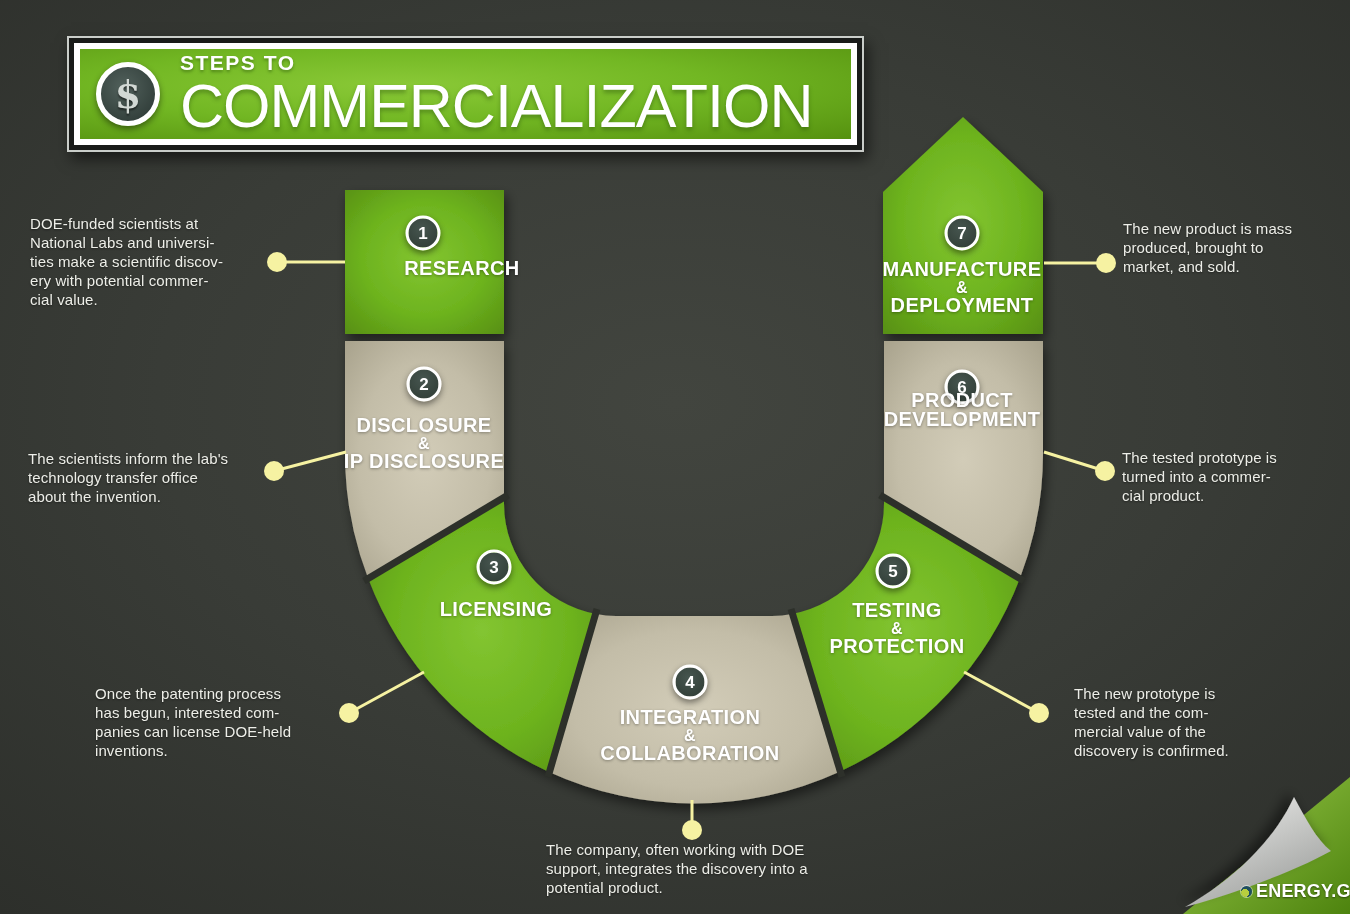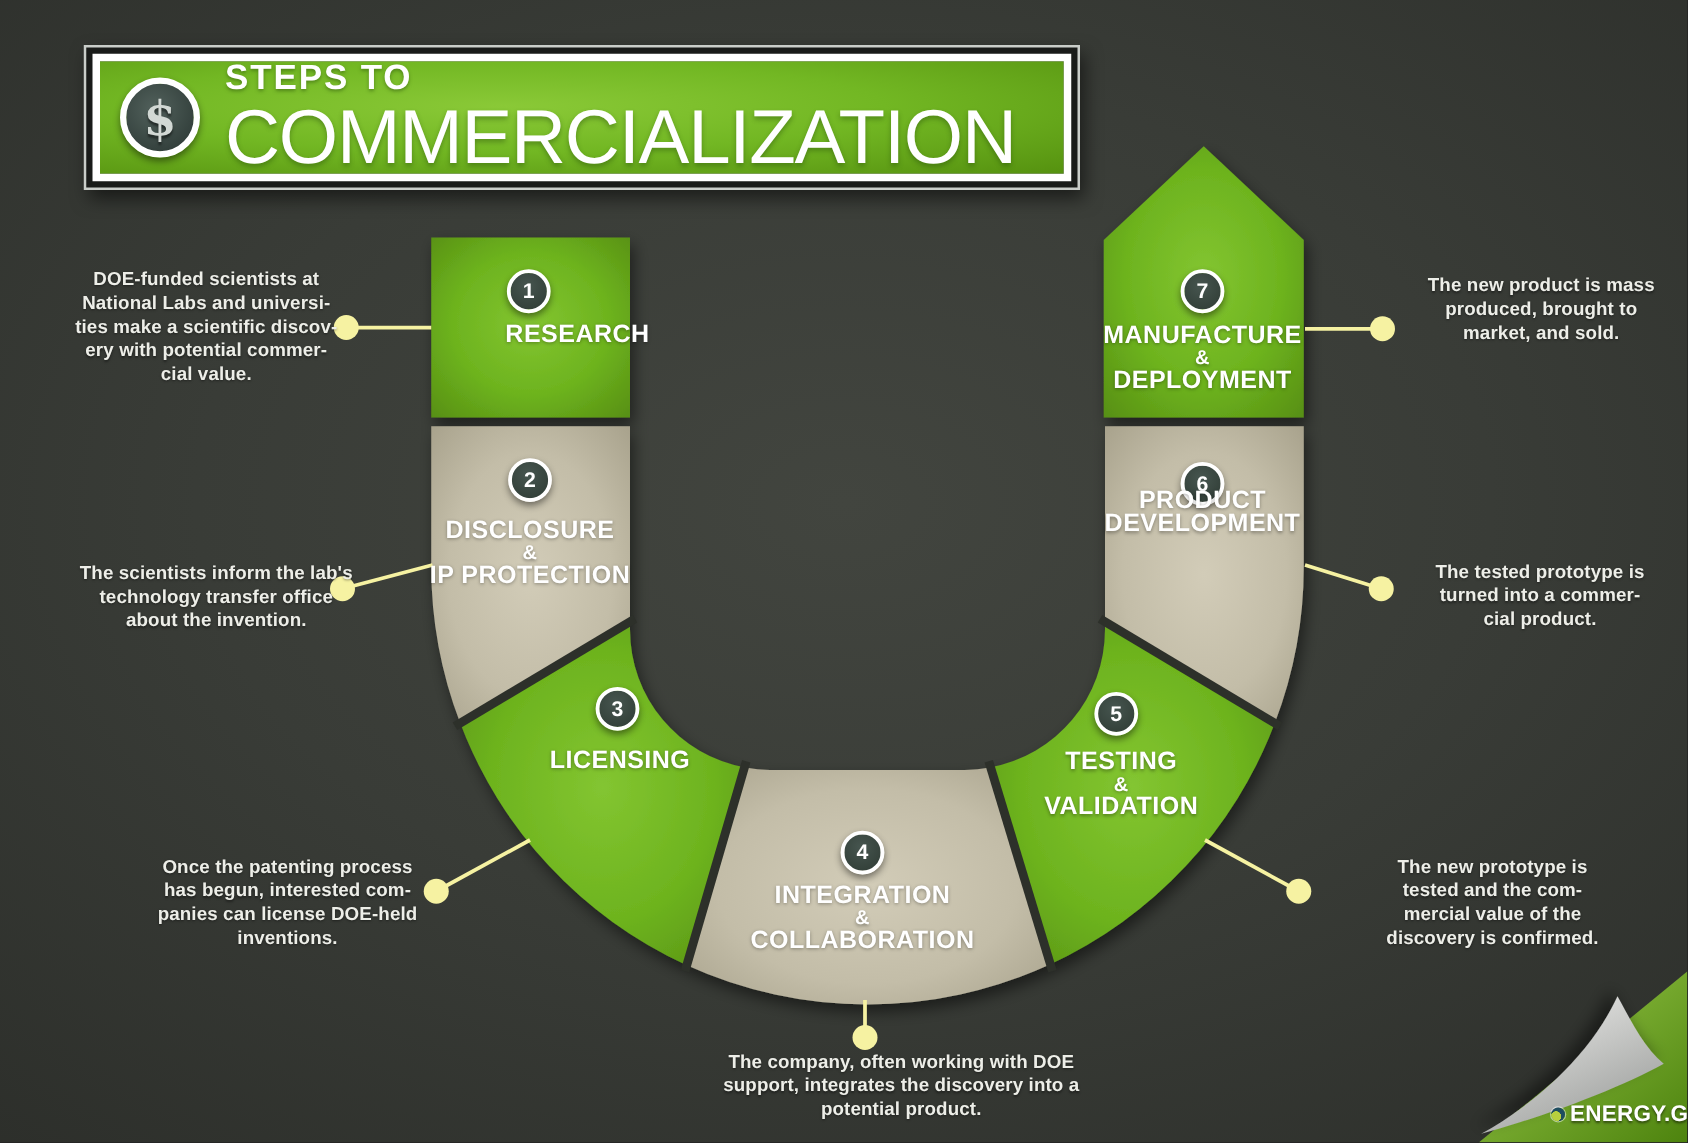--- a/index.html
+++ b/index.html
@@ -22,21 +22,21 @@
     display:flex;align-items:center;gap:20px;padding-left:16px;overflow:hidden;
   }
   .dollar-badge{
     flex:0 0 auto;width:54px;height:54px;border-radius:50%;border:5px solid #fff;
     background:radial-gradient(circle at 42% 38%, #52615c 0%, #33403c 75%);
     color:#d2d8d4;font:bold 38px "DejaVu Serif",serif;
     display:flex;align-items:center;justify-content:center;
     box-shadow:0 3px 6px rgba(0,0,0,.45);text-shadow:0 2px 2px rgba(0,0,0,.5);
   }
   .banner-text{display:flex;flex-direction:column;line-height:1;}
-  .kicker{font-weight:bold;font-size:28px;letter-spacing:1.5px;color:#fff;
+  .kicker{font-weight:bold;font-size:21px;letter-spacing:1.5px;color:#fff;
     text-shadow:0 2px 3px rgba(40,80,10,.5);margin-bottom:3px;}
   .big-title{font-weight:normal;font-size:61px;letter-spacing:-1px;color:#fff;
     text-shadow:0 3px 4px rgba(40,80,10,.45);white-space:nowrap;}
 
   
   .badge{
     position:absolute;width:29px;height:29px;border-radius:50%;
     border:3px solid #fff;background:radial-gradient(circle at 45% 35%, #46554f 0%, #334039 80%);
     color:#fff;font-weight:bold;font-size:17px;
     display:flex;align-items:center;justify-content:center;
@@ -53,22 +53,22 @@
     color:#fff;font-weight:bold;font-size:20px;line-height:19px;letter-spacing:.4px;
     text-shadow:0 1px 3px rgba(0,0,0,.35);
   }
   .lbl .amp{font-size:16px;line-height:17px;}
   .l1{left:424px;top:268px;margin-left:38px;} .l2{left:424px;top:443px;} .l3{left:496px;top:609px;}
   .l4{left:690px;top:735px;} .l5{left:897px;top:628px;} .l6{left:962px;top:410px;}
   .l7{left:962px;top:287px;}
 
   
   .desc{
-    position:absolute;color:#edeee8;font-weight:bold;font-size:15px;line-height:19px;
-    white-space:pre-line;text-shadow:0 1px 2px rgba(0,0,0,.45);letter-spacing:.1px;text-align:center;
+    position:absolute;color:#edeee8;font-weight:normal;font-size:15px;line-height:19px;
+    white-space:pre-line;text-shadow:0 1px 2px rgba(0,0,0,.45);letter-spacing:.1px;
   }
   .d1{left:30px;top:214px;width:270px;}
   .d2{left:28px;top:449px;width:290px;}
   .d3{left:95px;top:684px;width:270px;}
   .d4{left:546px;top:840px;width:350px;}
   .d5{left:1044px;top:684px;width:240px;margin-left:30px;}
   .d6{left:1122px;top:448px;width:220px;}
   .d7{left:1123px;top:219px;width:220px;}
 
   
@@ -173,34 +173,34 @@
   <div class="badge b5">5</div>
   <div class="badge b6">6</div>
   <div class="badge b7">7</div>
 
   <div class="lbl l1">
     <div>RESEARCH</div>
   </div>
   <div class="lbl l2">
     <div>DISCLOSURE</div>
     <div class="amp">&amp;</div>
-    <div>IP PROTECTION</div>
+    <div>IP DISCLOSURE</div>
   </div>
   <div class="lbl l3">
     <div>LICENSING</div>
   </div>
   <div class="lbl l4">
     <div>INTEGRATION</div>
     <div class="amp">&amp;</div>
     <div>COLLABORATION</div>
   </div>
   <div class="lbl l5">
     <div>TESTING</div>
     <div class="amp">&amp;</div>
-    <div>VALIDATION</div>
+    <div>PROTECTION</div>
   </div>
   <div class="lbl l6">
     <div>PRODUCT</div>
     <div>DEVELOPMENT</div>
   </div>
   <div class="lbl l7">
     <div>MANUFACTURE</div>
     <div class="amp">&amp;</div>
     <div>DEPLOYMENT</div>
   </div>

